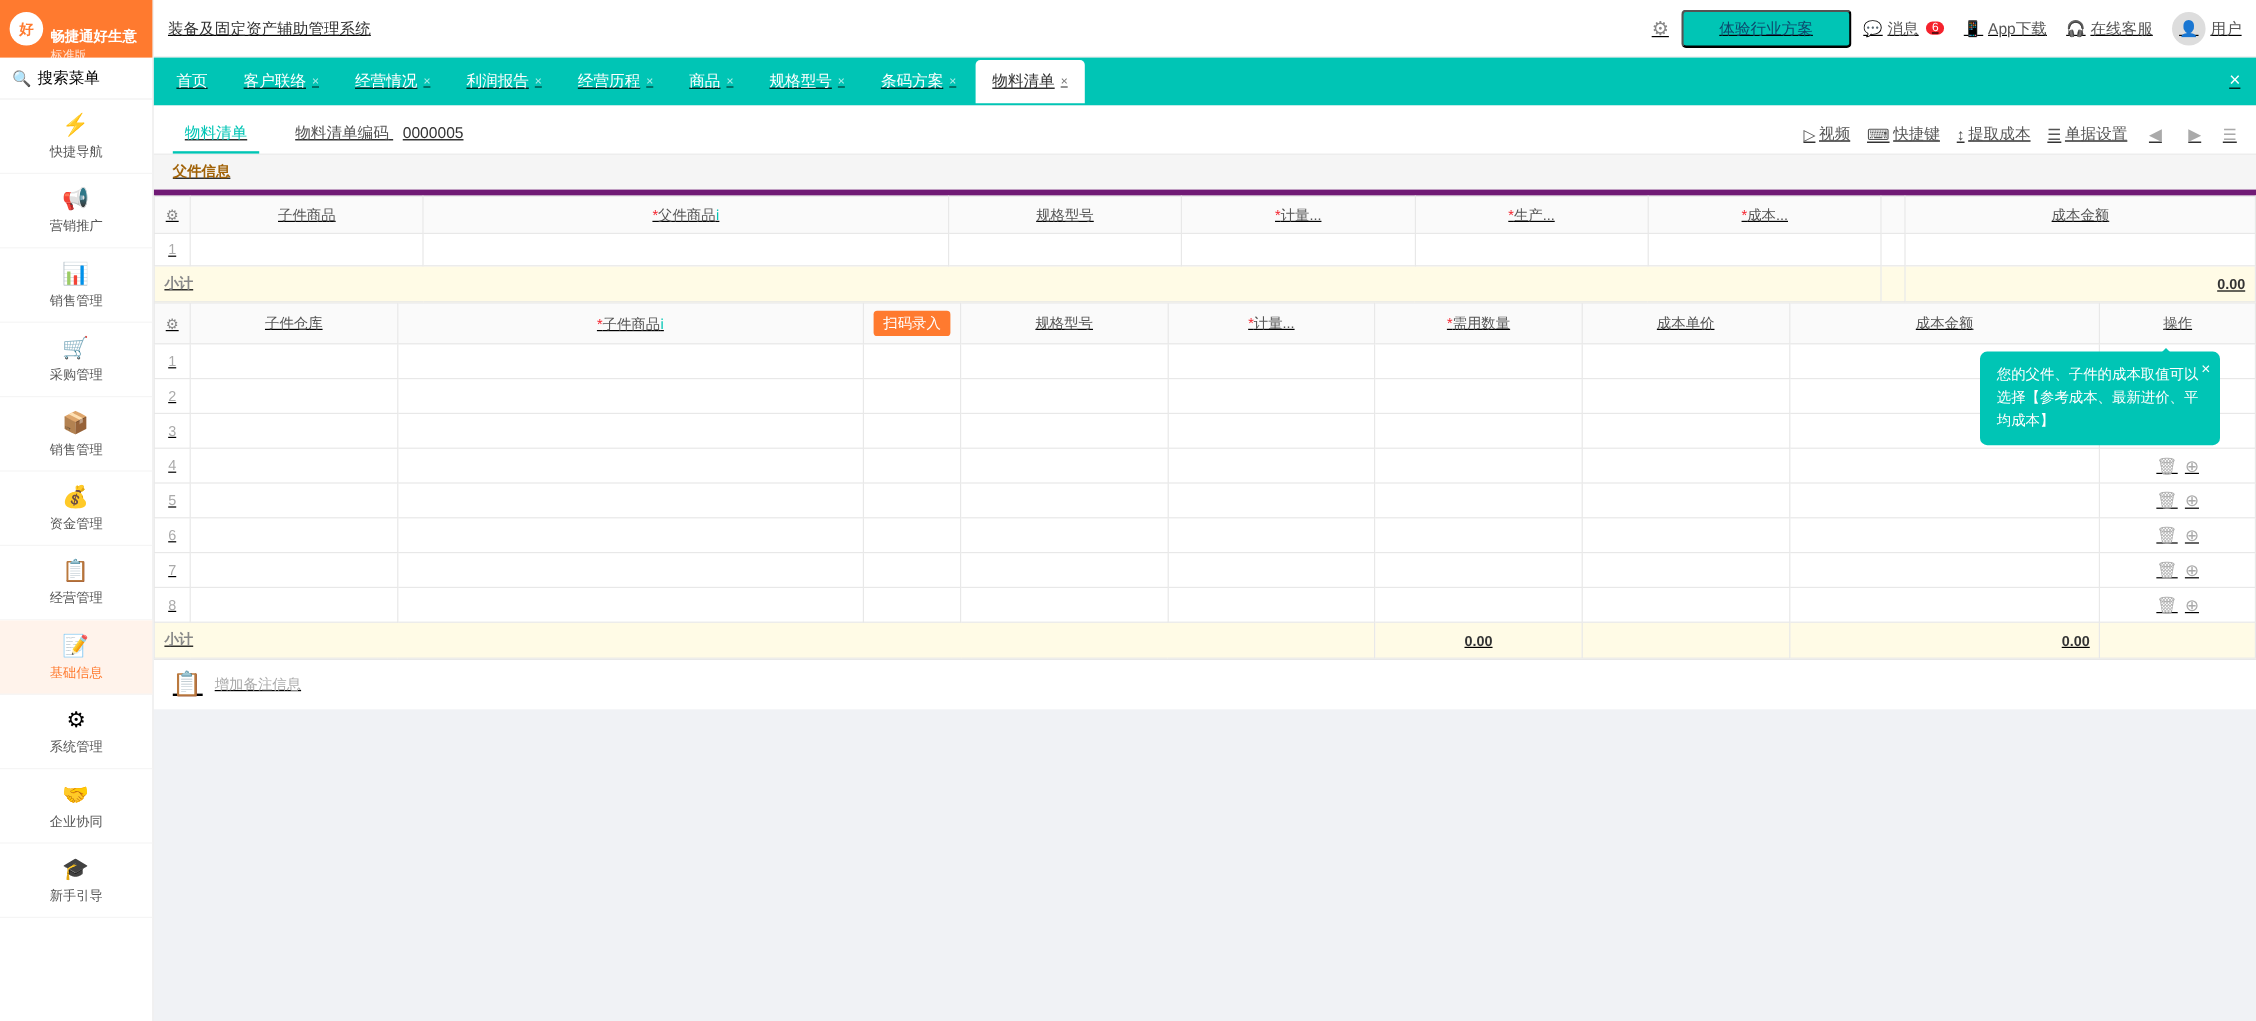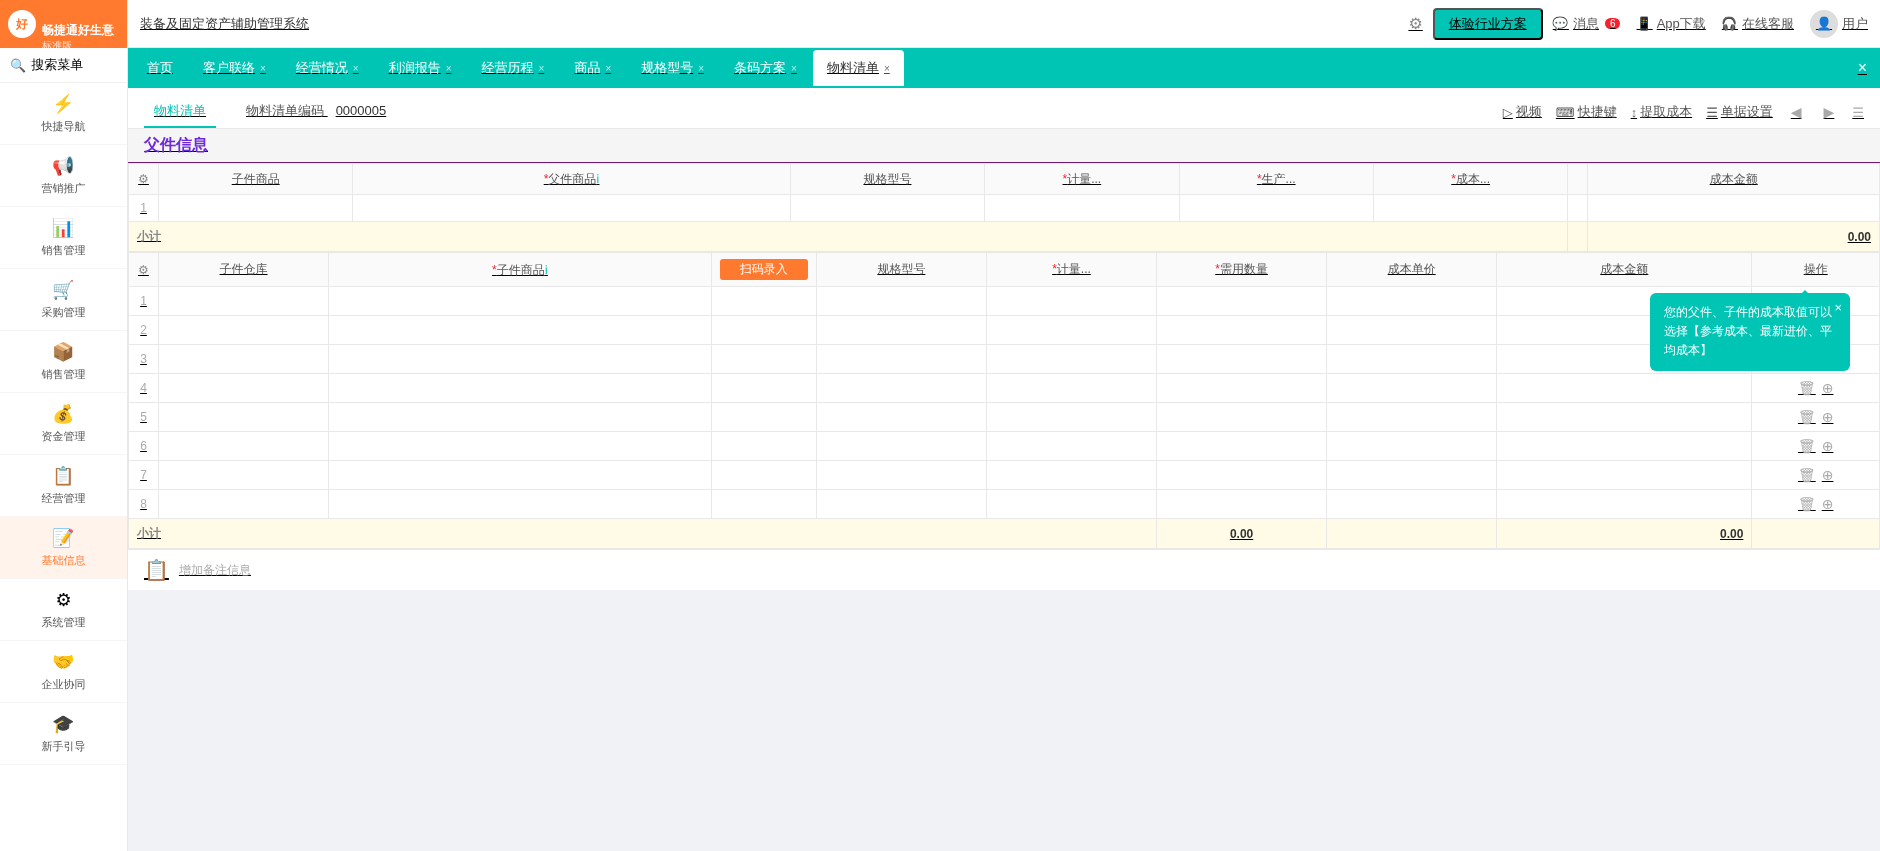--- a/index.html
+++ b/index.html
@@ -57,22 +57,22 @@
       display: flex;
       align-items: center;
       padding: 0 12px;
       border-bottom: 1px solid #e8e8e8;
       gap: 10px;
     }
     .topbar-title { font-size: 13px; color: #333; flex: 1; }
     .topbar-settings { color: #888; font-size: 16px; cursor: pointer; }
     .topbar-trial {
       background: #00c5b5;
-      color: #000000;
-      padding: 5px 14px;
+      color: #0c4a6e;
+      padding: 5px 30px;
       border-radius: 4px;
       font-size: 13px;
       cursor: pointer;
     }
     .topbar-right { display: flex; align-items: center; gap: 16px; margin-left: auto; }
     .topbar-icon-btn { display: flex; align-items: center; gap: 4px; color: #555; cursor: pointer; font-size: 13px; }
     .badge { background: #f5222d; color: #fff; border-radius: 10px; padding: 0 5px; font-size: 10px; margin-left: 2px; }
     .user-avatar { width: 28px; height: 28px; background: #ddd; border-radius: 50%; display: flex; align-items: center; justify-content: center; }
 
     
@@ -134,24 +134,24 @@
     }
     .sub-tab.active { color: #00c5b5; border-bottom-color: #00c5b5; }
 
     .sub-tabs-right { margin-left: auto; display: flex; align-items: center; gap: 14px; color: #555; font-size: 13px; }
     .sub-tabs-right span { cursor: pointer; display: flex; align-items: center; gap: 3px; }
 
     
     .section-title {
       background: #f5f5f5;
       padding: 6px 16px;
-      font-size: 16px;
-      color: #6d28d9;
+      font-size: 12px;
+      color: #a16207;
       font-weight: bold;
-      border-bottom: 1px solid #701a75;
+      border-bottom: 5px solid #701a75;
     }
 
     
     .data-table {
       width: 100%;
       border-collapse: collapse;
       font-size: 12px;
     }
     .data-table th, .data-table td {
       border: 1px solid #e8e8e8;
@@ -168,21 +168,21 @@
     .data-table .row-num { color: #aaa; width: 30px; }
     .data-table .subtotal-row td { background: #fffbe6; font-weight: bold; }
     .data-table .subtotal-label { text-align: left; color: #888; }
     .required-mark { color: #f5222d; }
 
     .scan-btn {
       background: #ff7a2f;
       color: #fff;
       border: none;
       border-radius: 3px;
-      padding: 2px 20px;
+      padding: 2px 8px;
       font-size: 12px;
       cursor: pointer;
     }
 
     .gear-icon { color: #888; cursor: pointer; }
 
     
     .tooltip-popup {
       position: absolute;
       top: 130px;

